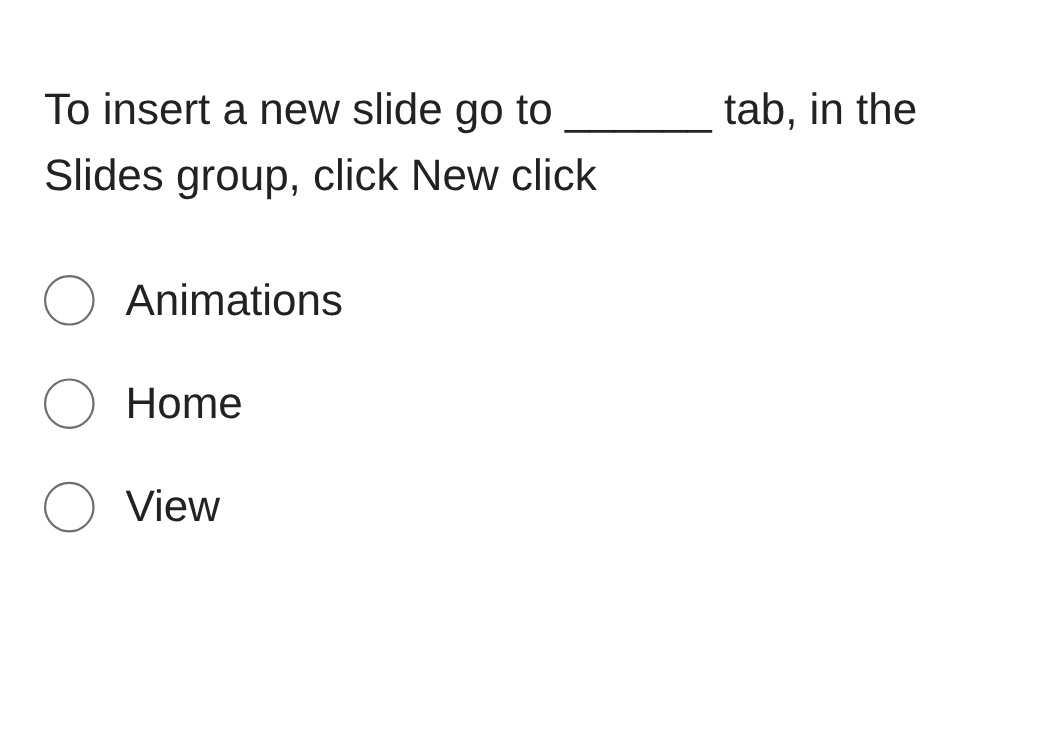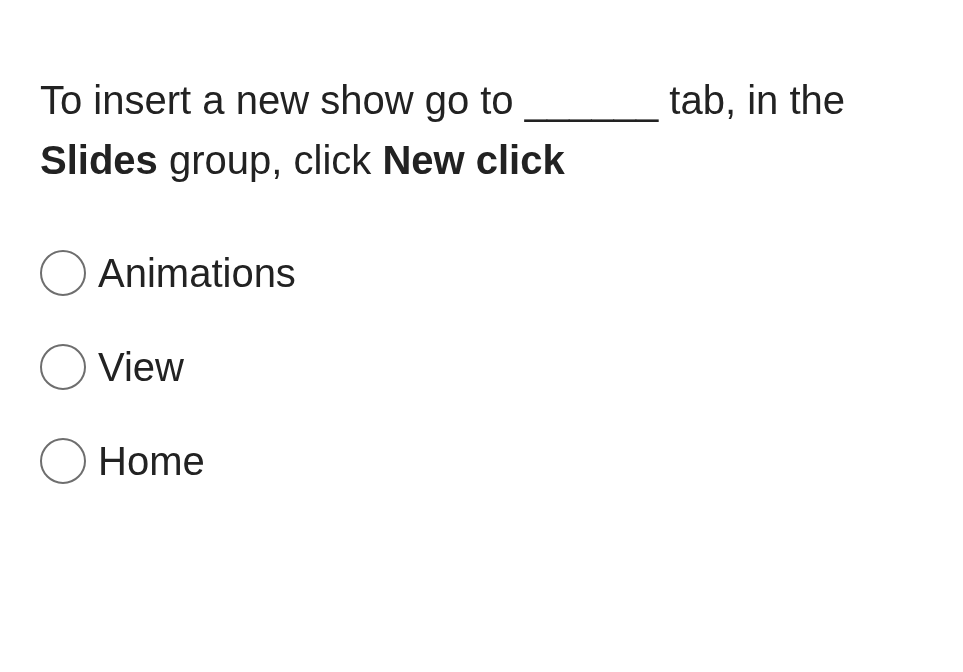--- a/index.html
+++ b/index.html
@@ -15,58 +15,58 @@
       padding: 70px 40px 40px 40px;
       color: #222222;
     }
     .question-text {
       font-size: 40px;
       line-height: 1.5;
       margin-bottom: 60px;
       font-weight: 400;
     }
     .question-text .bold {
-      font-weight: 700;
+      font-weight: 400;
     }
     .options {
       display: flex;
       flex-direction: column;
       gap: 48px;
     }
     .option {
       display: flex;
       align-items: flex-end;
-      gap: 12px;
+      gap: 28px;
       cursor: pointer;
     }
     .radio-circle {
       width: 46px;
       height: 46px;
       border: 2px solid #6e6e6e;
       border-radius: 50%;
       flex-shrink: 0;
     }
     .option-label {
       font-size: 40px;
       font-weight: 400;
     }
   </style>
 </head>
 <body>
 
 <div class="question-text">
-  <span>To insert a new show go to ______ tab, in the </span><span class="bold">Slides</span><span> group, click </span><span class="bold">New click</span>
+  <span>To insert a new slide go to ______ tab, in the </span><span class="bold">Slides</span><span> group, click </span><span class="bold">New click</span>
 </div>
 
 <div class="options">
   <div class="option">
     <div class="radio-circle"></div>
     <span class="option-label">Animations</span>
   </div>
   <div class="option">
     <div class="radio-circle"></div>
-    <span class="option-label">View</span>
+    <span class="option-label">Home</span>
   </div>
   <div class="option">
     <div class="radio-circle"></div>
-    <span class="option-label">Home</span>
+    <span class="option-label">View</span>
   </div>
 </div>
 
 </body></html>

